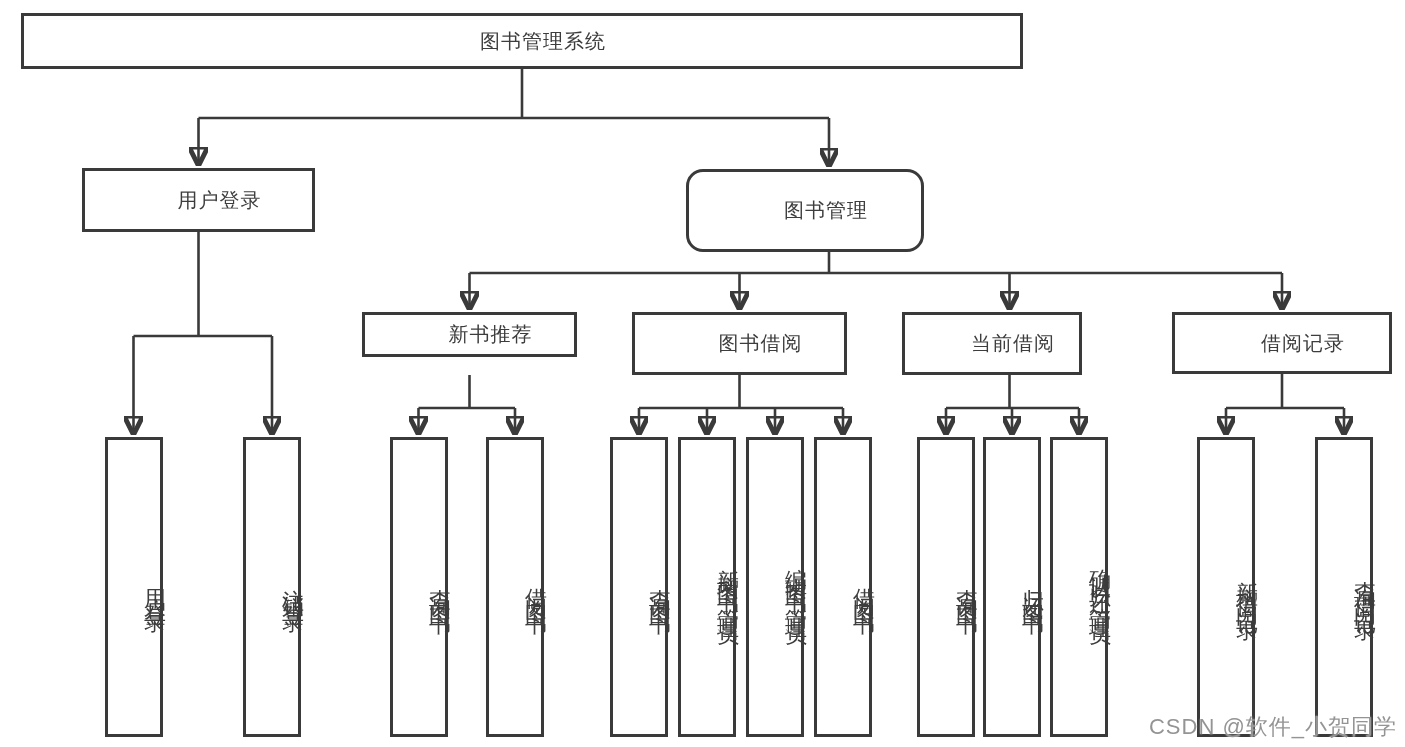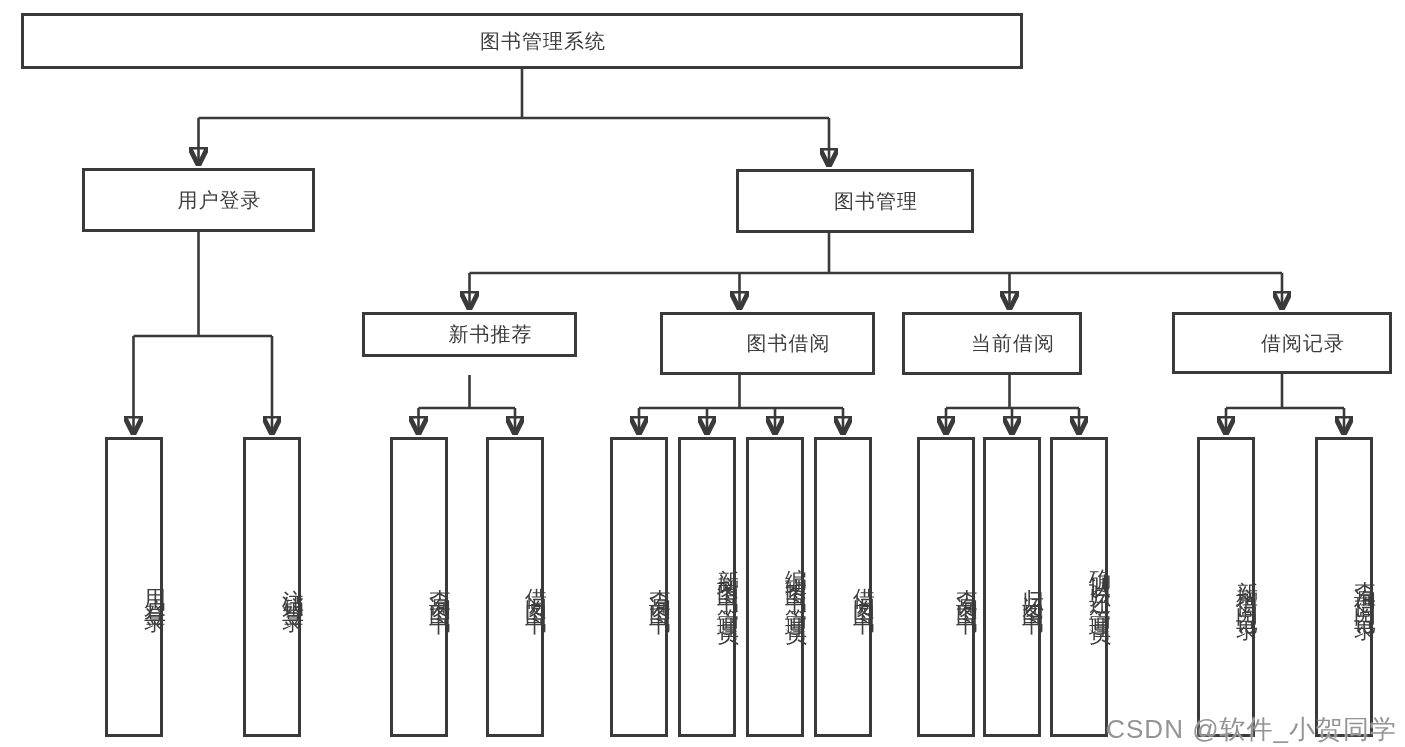--- a/index.html
+++ b/index.html
@@ -20,21 +20,21 @@
   .hbox{font-size:20px;letter-spacing:1px;}
   .rootbox{font-size:20px;letter-spacing:1px;}
   .vbox{top:437px;width:58px;height:300px;}
   .vbox .vtext{
     writing-mode:vertical-rl;text-orientation:mixed;
     font-size:22px;letter-spacing:8px;line-height:1;
     white-space:nowrap;
   }
   .watermark{
     position:absolute;right:8px;top:712px;
-    font-size:26px;color:#949494;letter-spacing:1px;
+    font-size:22px;color:#949494;letter-spacing:1px;
     text-shadow:0 0 2px #ffffff;
     white-space:nowrap;
   }
 </style>
 </head>
 <body>
 
 <svg id="wires" viewBox="0 0 1405 747" xmlns="http://www.w3.org/2000/svg">
   <defs>
     <marker id="arw" viewBox="0 0 10 10" refX="8.5" refY="5" markerWidth="7.2" markerHeight="7.2" orient="auto">
@@ -79,24 +79,24 @@
 
   <path d="M1282,374 V408"></path>
   <path d="M1226,408 H1344"></path>
   <path d="M1226,408 V432" marker-end="url(#arw)"></path>
   <path d="M1344,408 V432" marker-end="url(#arw)"></path>
 </svg>
 
 <div class="box rootbox" style="left:21px;top:13px;width:1002px;height:56px;">图书管理系统</div>
 
 <div class="box hbox" style="left:82px;top:168px;width:233px;height:64px;">用户登录</div>
-<div class="box hbox" style="left:736px;top:169px;width:238px;height:64px;">图书管理</div>
+<div class="box hbox" style="left:686px;top:169px;width:238px;height:83px;border-radius:17px;">图书管理</div>
 
 <div class="box hbox" style="left:362px;top:312px;width:215px;height:45px;">新书推荐</div>
-<div class="box hbox" style="left:660px;top:312px;width:215px;height:63px;">图书借阅</div>
+<div class="box hbox" style="left:632px;top:312px;width:215px;height:63px;">图书借阅</div>
 <div class="box hbox" style="left:902px;top:312px;width:180px;height:63px;">当前借阅</div>
 <div class="box hbox" style="left:1172px;top:312px;width:220px;height:62px;">借阅记录</div>
 
 <div class="box vbox" style="left:105px;">
   <span class="vtext">用户登录</span>
 </div>
 <div class="box vbox" style="left:243px;">
   <span class="vtext">注销登录</span>
 </div>
 

